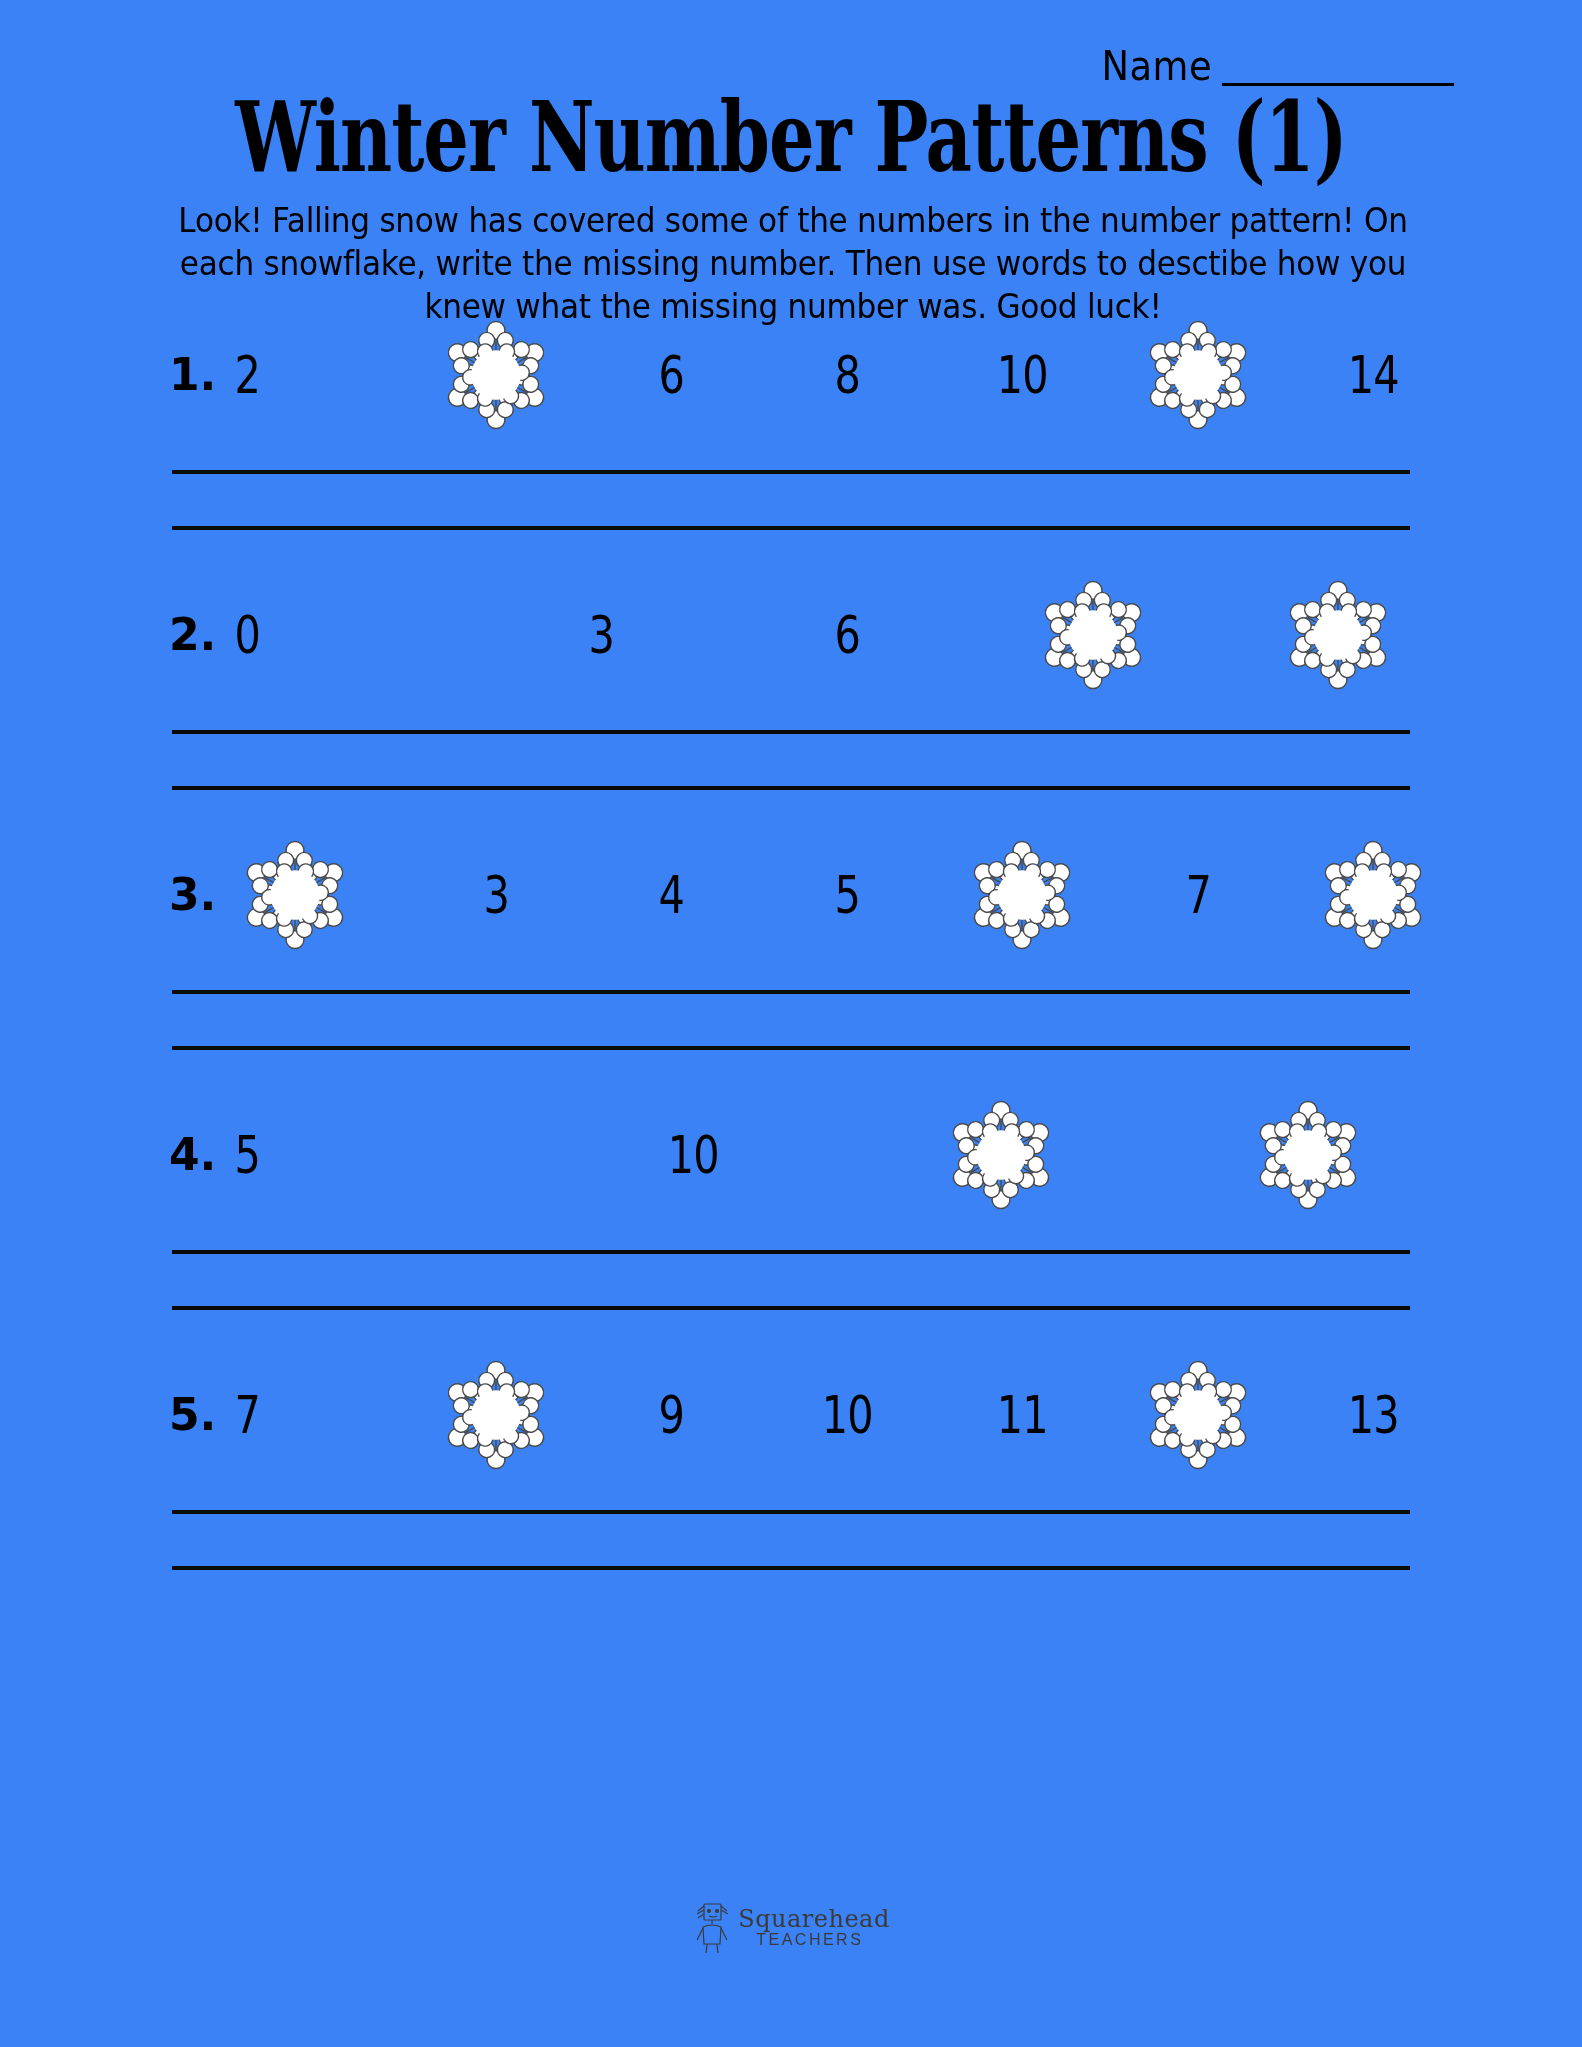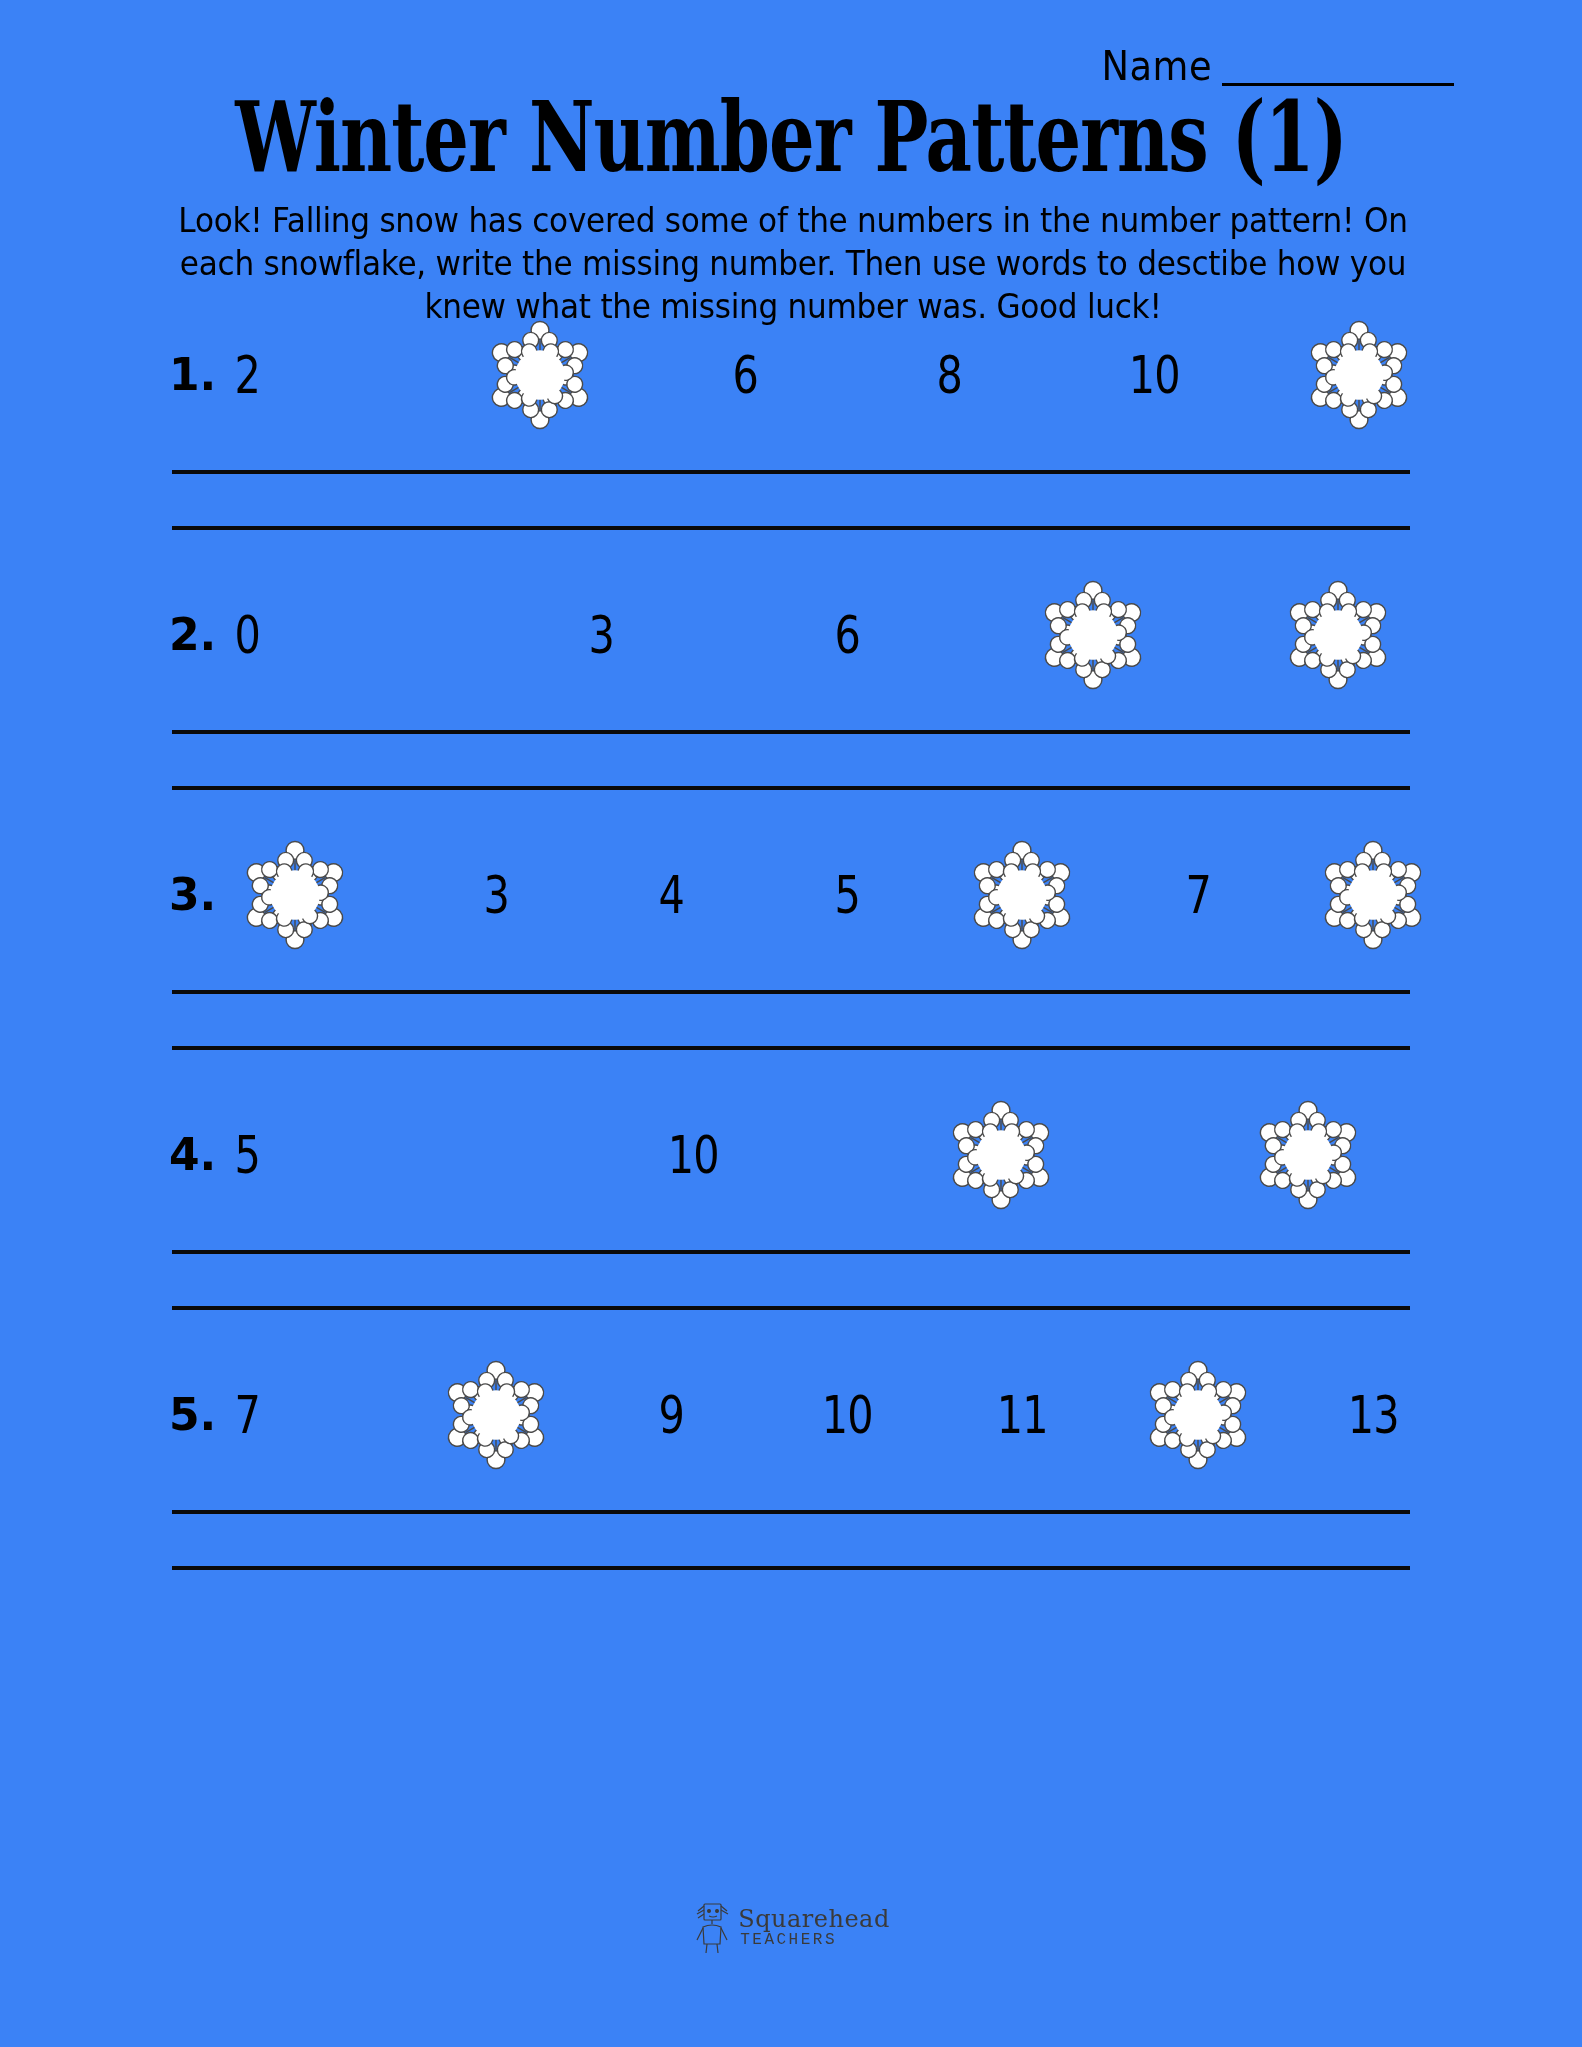--- a/index.html
+++ b/index.html
@@ -169,26 +169,26 @@
     align-items: flex-start;
     line-height: 1.0;
   }
   .footer-brand {
     font-family: "DejaVu Serif", serif;
     font-size: 24px;
     color: #3a3a3a;
     letter-spacing: 0.5px;
   }
   .footer-sub {
-    font-family: Liberation Mono, monospace;
+    font-family: Liberation Sans, sans-serif;
     font-size: 16px;
     color: #3a3a3a;
     letter-spacing: 2.5px;
     margin-top: 1px;
-    margin-left: 2px;
+    margin-left: 18px;
   }
 </style>
 </head>
 <body>
 
 <div class="page">
 
   <div class="name-row">
     <span class="name-label">Name</span>
     <span class="name-blank"></span>
@@ -321,20 +321,23 @@
                       <circle cx="50" cy="14" r="7.2"></circle>
                       <circle cx="42.5" cy="22" r="6.4"></circle>
                       <circle cx="57.5" cy="22" r="6.4"></circle>
                       <circle cx="38" cy="33" r="6.2"></circle>
                       <circle cx="62" cy="33" r="6.2"></circle>
                     </g>
                     <circle cx="50" cy="50" r="20" fill="#ffffff" stroke="none"></circle>
                   </g>
                 </svg>
               </span>
+            </div>
+            <div class="cell">
+              <span class="num">14</span>
             </div>
           </div>
         </div>
         <div class="answer-lines">
           <div class="ans-line"></div>
           <div class="ans-line"></div>
         </div>
       </div>
       <div class="problem" style="top: 560px;">
         <div class="seq-row">

